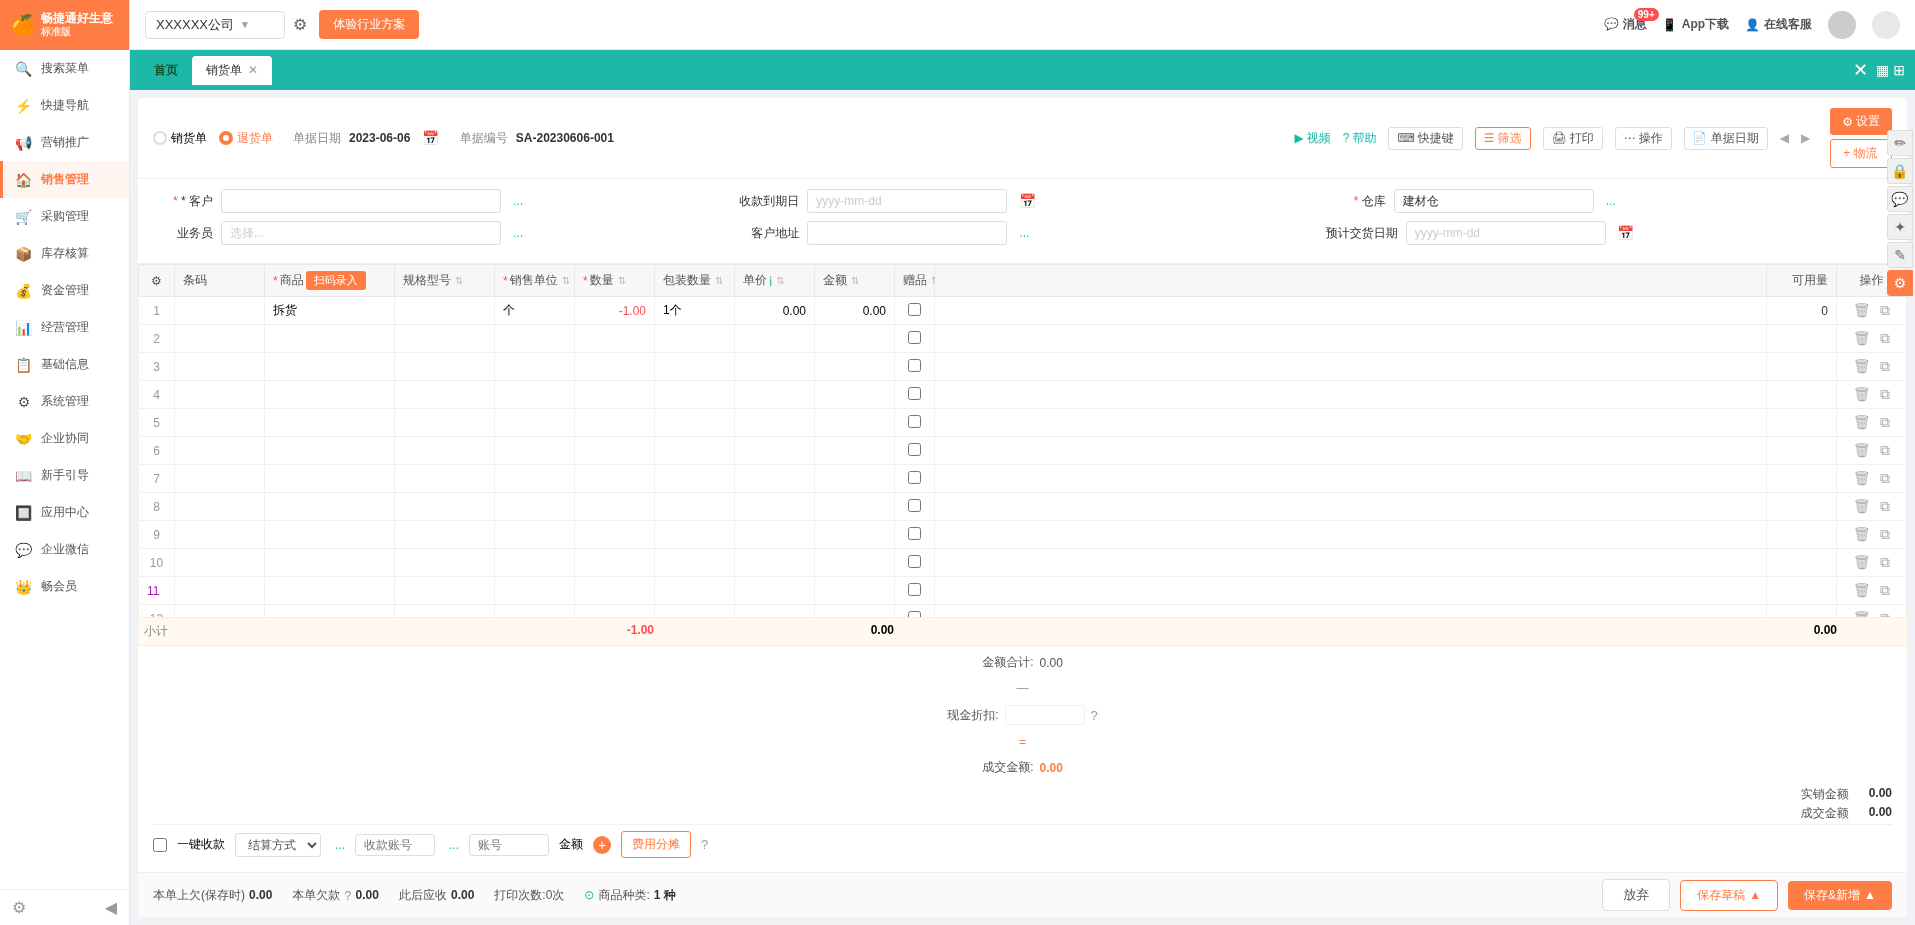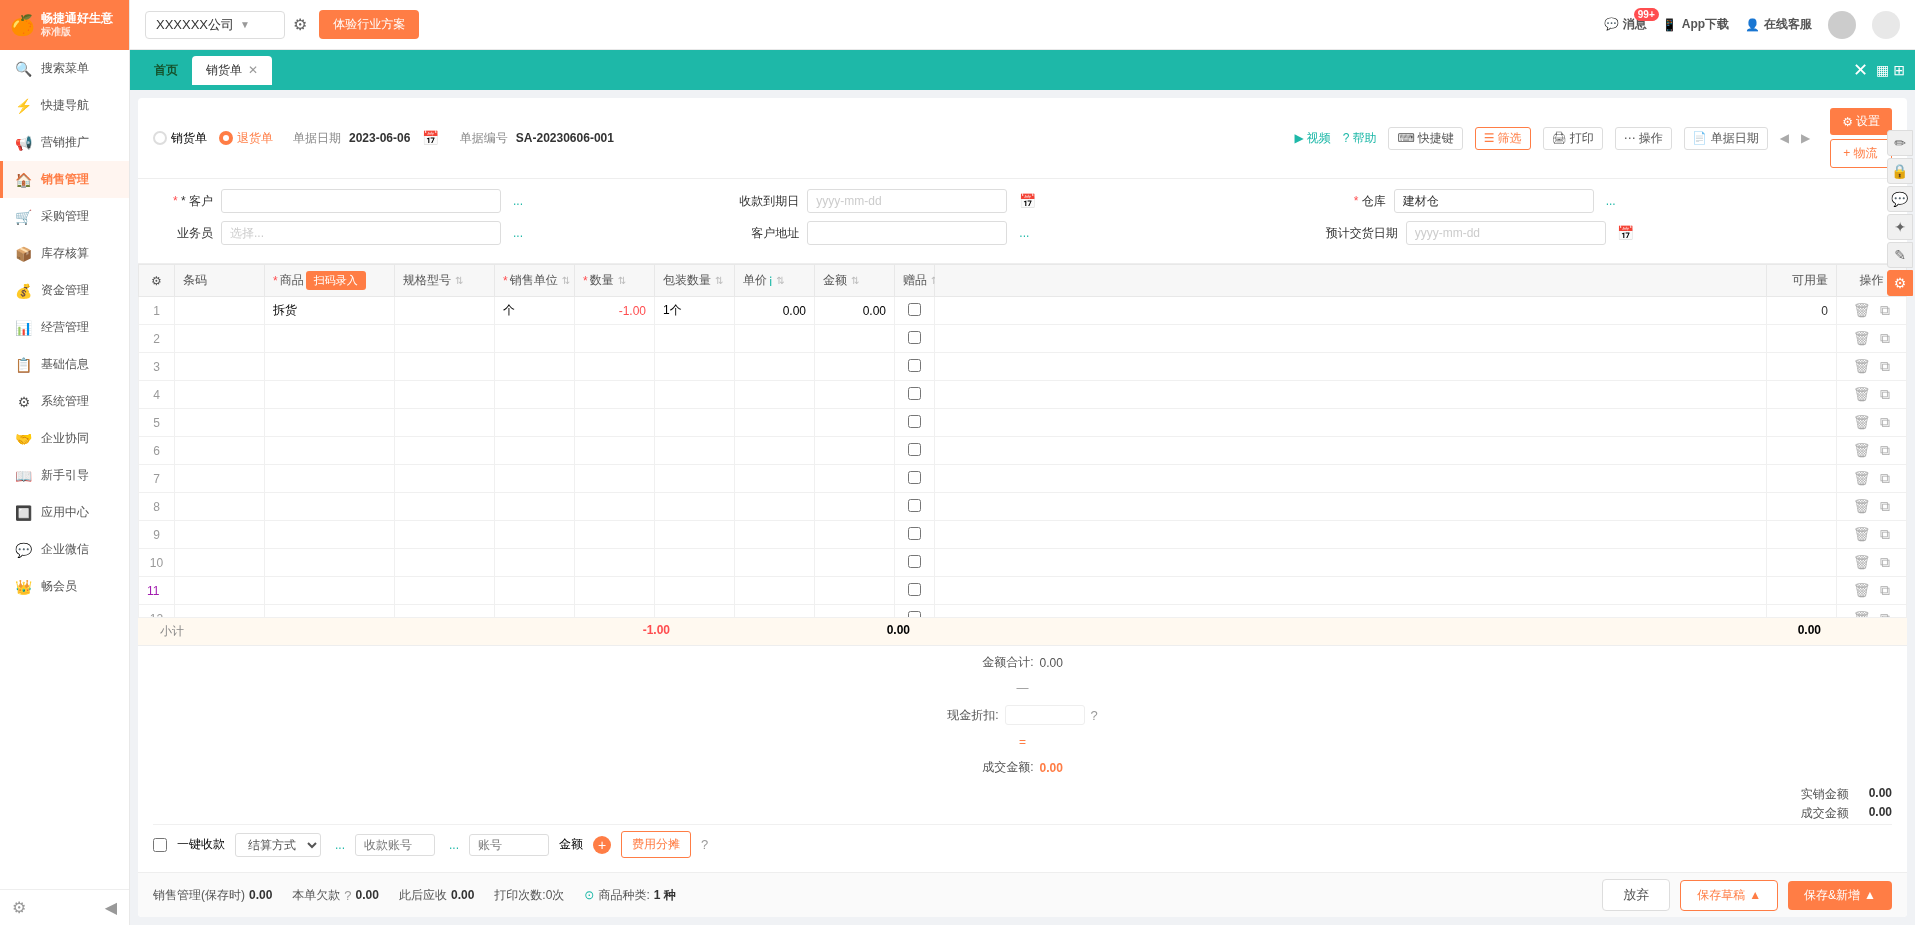--- a/index.html
+++ b/index.html
@@ -712,21 +712,21 @@
       <td class="col-avail" style="text-align:right;"></td>
       <td class="col-op" style="text-align:center;">
         <button class="row-icon-btn">🗑</button>
         <button class="row-icon-btn">⧉</button>
       </td>
     </tr>
             </tbody>
         </table>
       </div>
 
-      <div style="border-top:1px solid #f0f0f0;background:#fff9f0;padding:5px 16px;display:flex;gap:0;">
+      <div style="border-top:1px solid #f0f0f0;background:#fff9f0;padding:5px 0;display:flex;gap:0;">
         <span style="width:36px;text-align:center;color:#888;">小计</span>
         <span style="width:90px;"></span>
         <span style="width:130px;"></span>
         <span style="width:100px;"></span>
         <span style="width:80px;"></span>
         <span style="width:80px;text-align:right;color:#ff4d4f;font-weight:bold;">-1.00</span>
         <span style="width:80px;"></span>
         <span style="width:80px;"></span>
         <span style="width:80px;text-align:right;font-weight:bold;">0.00</span>
         <span style="flex:1;"></span>
@@ -775,21 +775,21 @@
         <input type="text" class="select-input" placeholder="账号" style="width: 80px;">
         <span>金额</span>
         <button class="add-btn">+</button>
         <button class="expense-btn">费用分摊</button>
         <span class="help-icon">?</span>
       </div>
     </div>
 
     <div class="status-bar">
       <div class="status-item">
-        <span>销售管理(保存时)</span>
+        <span>本单上欠(保存时)</span>
         <span class="status-value">0.00</span>
       </div>
       <div class="status-item">
         <span>本单欠款</span>
         <span class="help-icon">?</span>
         <span class="status-value">0.00</span>
       </div>
       <div class="status-item">
         <span>此后应收</span>
         <span class="status-value">0.00</span>

